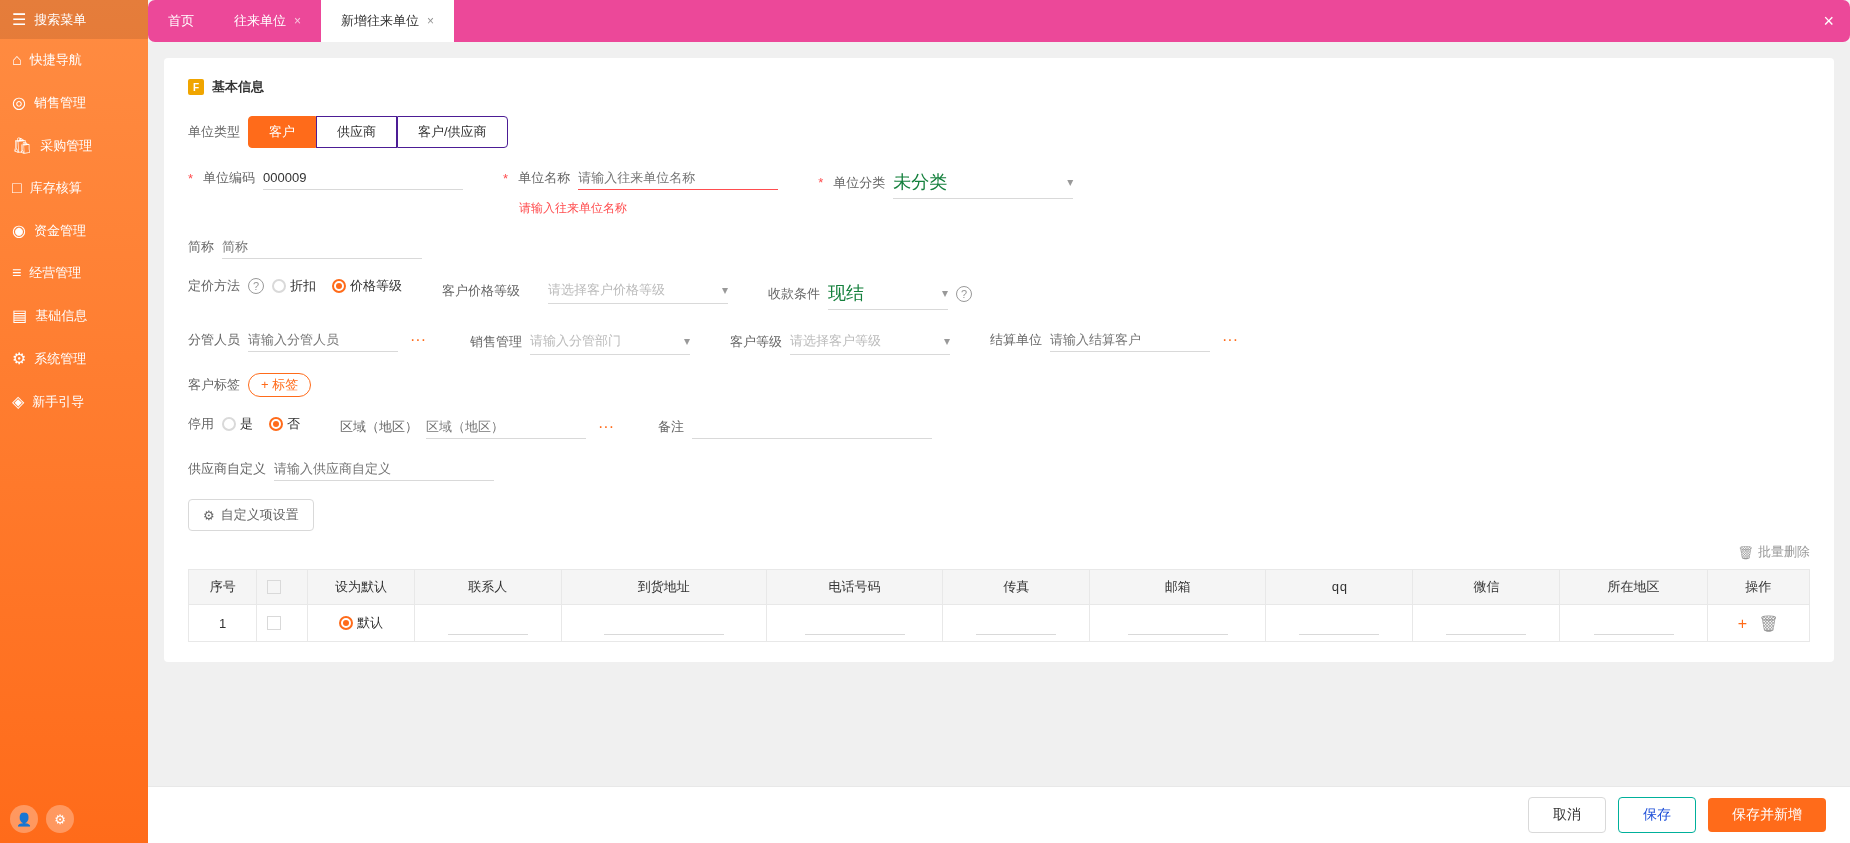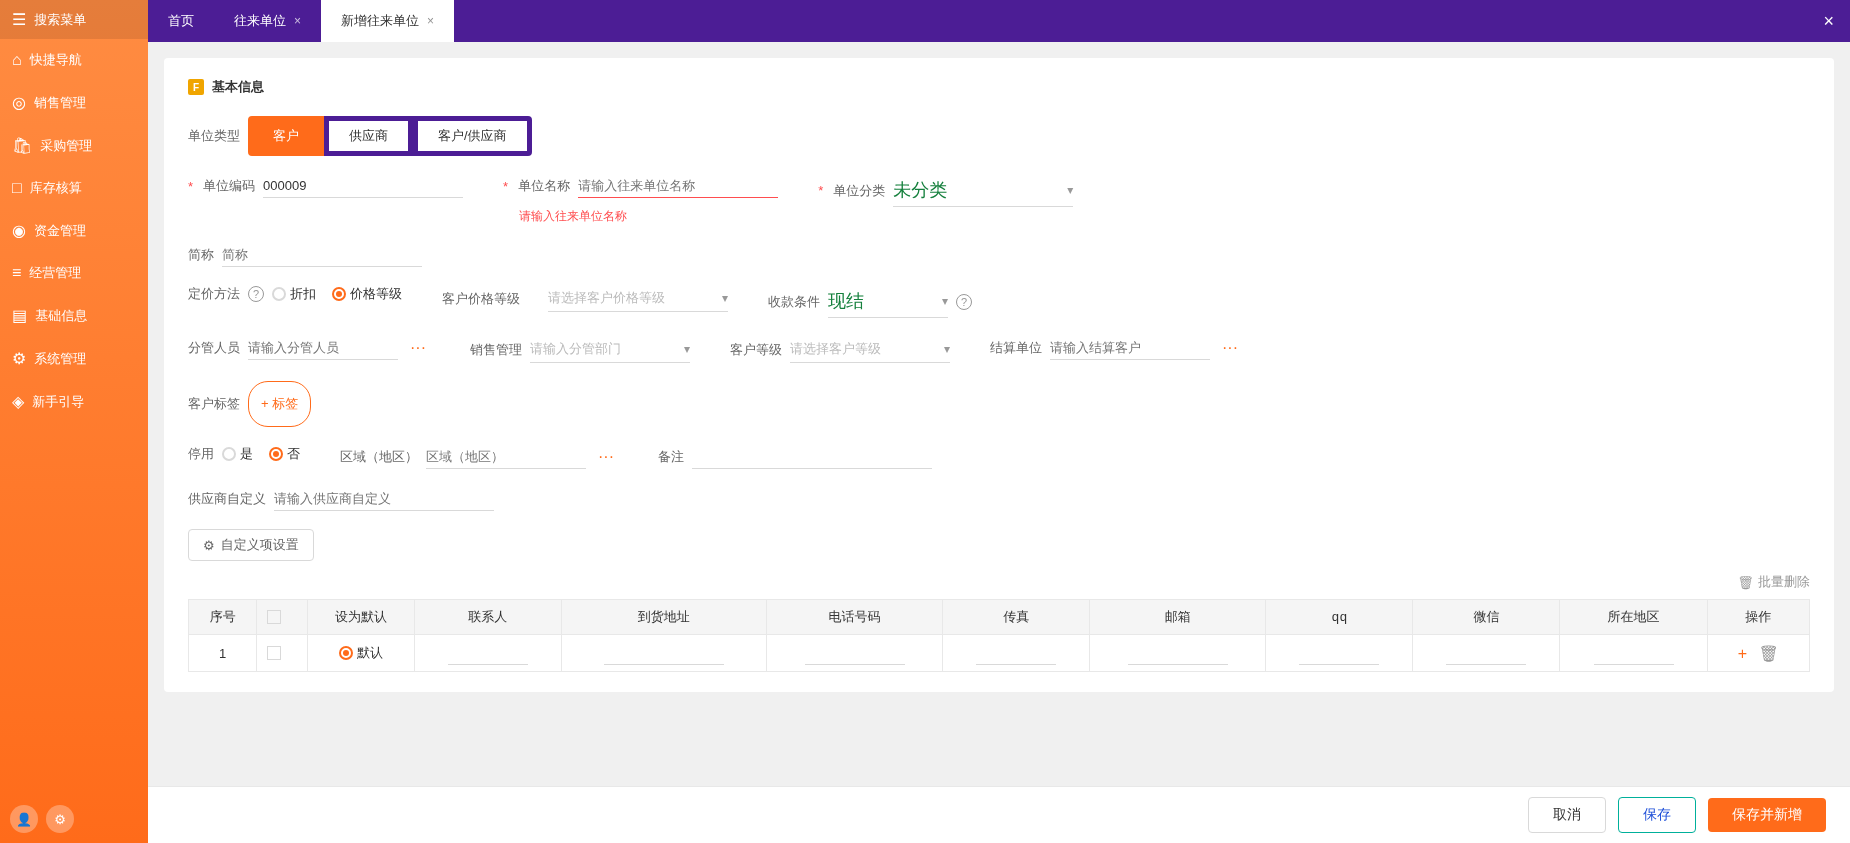--- a/index.html
+++ b/index.html
@@ -53,23 +53,24 @@
       flex: 1;
       display: flex;
       flex-direction: column;
       overflow: hidden;
     }
 
     
     .tab-bar {
       display: flex;
       align-items: center;
-      background: #4c1d95;
+      background: #ec4899;
       height: 42px;
       padding: 0 0;
+      border-radius: 7px;
     }
     .tab {
       display: flex;
       align-items: center;
       padding: 0 20px;
       height: 42px;
       color: white;
       cursor: pointer;
       font-size: 14px;
       position: relative;
@@ -162,21 +163,21 @@
       margin-top: 2px;
     }
 
     
     .unit-type-group {
       display: flex;
       gap: 0;
     }
     .unit-type-btn {
       padding: 6px 20px;
-      border: 5px solid #4c1d95;
+      border: 1px solid #4c1d95;
       background: white;
       cursor: pointer;
       font-size: 13px;
       color: #333;
     }
     .unit-type-btn.active {
       background: #ff6b1a;
       color: white;
       border-color: #ff6b1a;
     }
@@ -245,21 +246,21 @@
       padding: 0 4px;
     }
 
     
     .tag-btn {
       display: inline-flex;
       align-items: center;
       gap: 4px;
       border: 1px solid #ff6b1a;
       color: #ff6b1a;
-      padding: 13px 12px;
+      padding: 2px 12px;
       border-radius: 20px;
       cursor: pointer;
       font-size: 13px;
     }
 
     
     .help-icon {
       width: 16px; height: 16px;
       border-radius: 50%;
       border: 1px solid #999;

